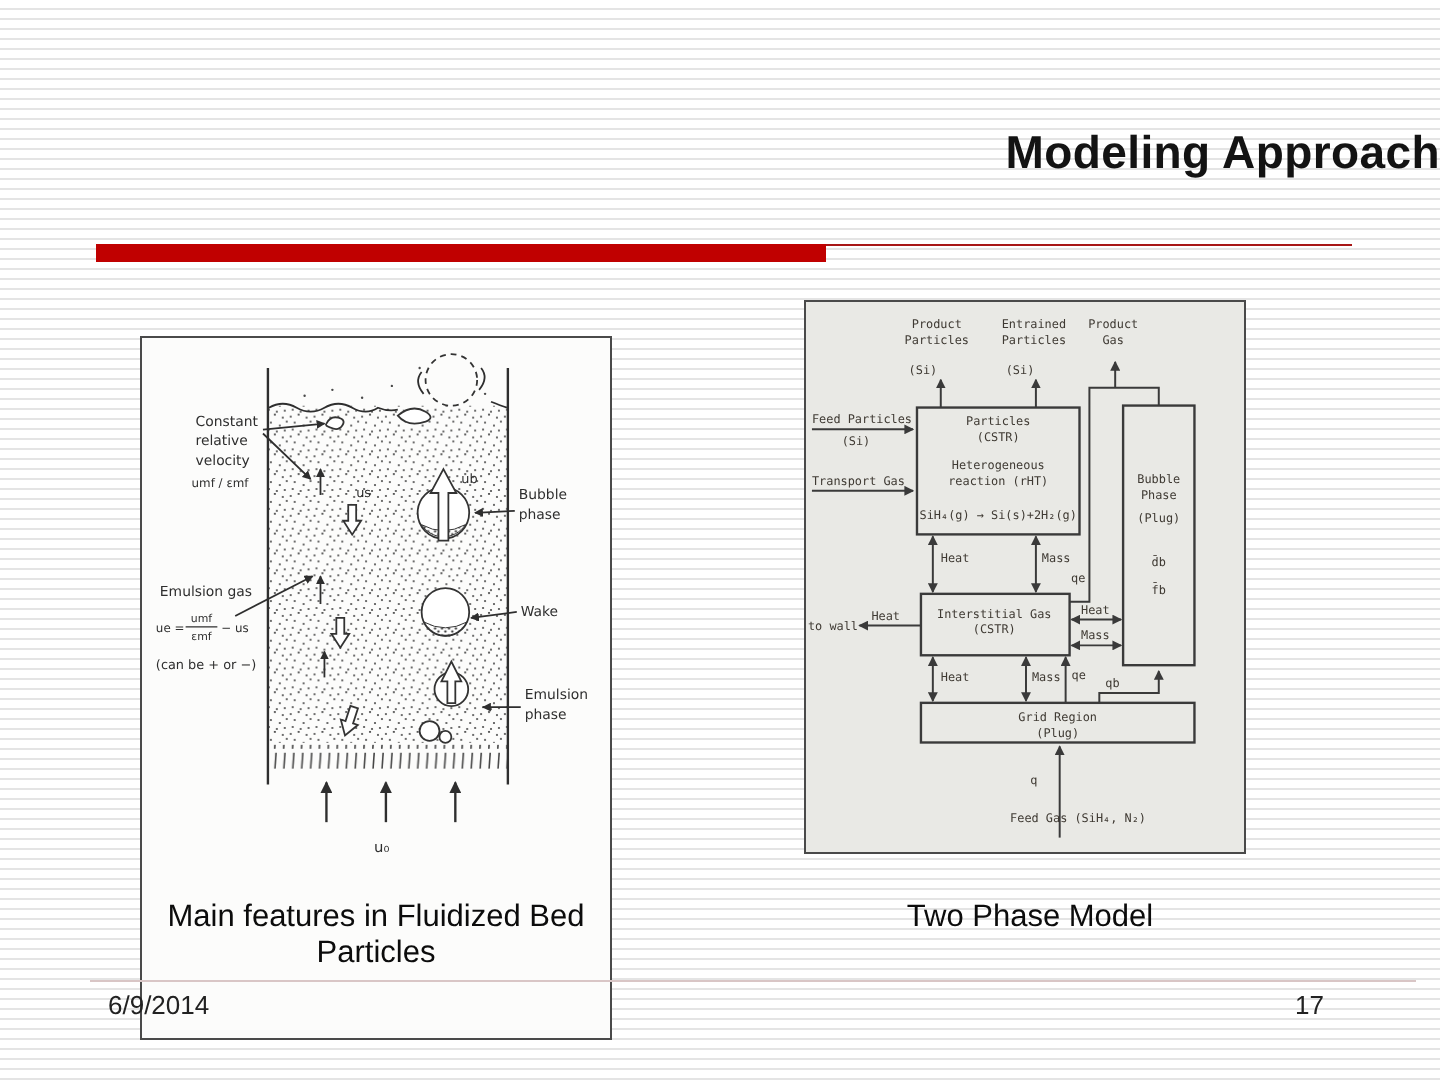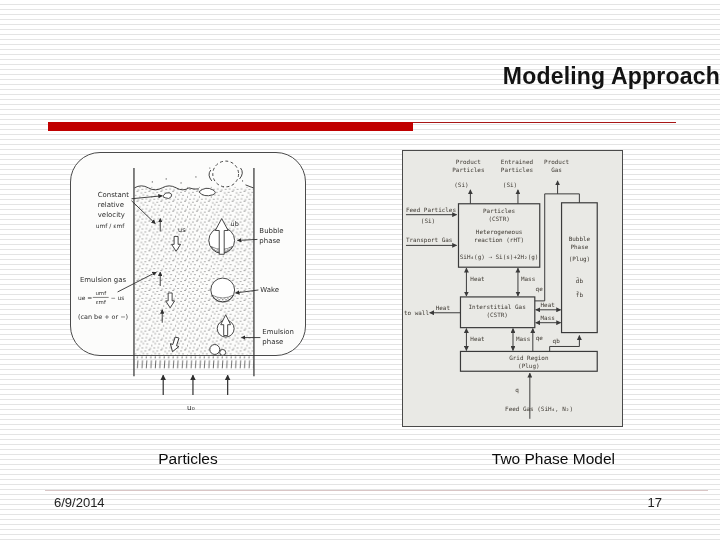--- a/index.html
+++ b/index.html
@@ -6,26 +6,26 @@
   .slide{
     position:relative;width:720px;height:540px;overflow:hidden;
     background:repeating-linear-gradient(to bottom,#ffffff 0px,#ffffff 4px,#e4e4e4 4px,#e4e4e4 5px);
     font-family:"Liberation Sans",sans-serif;
   }
   .title{position:absolute;left:0;right:0;top:63px;text-align:right;
     font-size:23px;font-weight:bold;color:#131313;letter-spacing:.2px;}
   .rule-thin{position:absolute;left:48px;top:122px;width:628px;height:1px;background:#a81616;}
   .rule-thick{position:absolute;left:48px;top:122px;width:365px;height:9px;background:#c00000;}
   .fig{position:absolute;border:1px solid #4a4a4a;box-sizing:border-box;}
-  .fig-left{left:70px;top:152px;width:236px;height:204px;background:#fcfcfb;border-radius:30px;}
+  .fig-left{left:70px;top:168px;width:236px;height:352px;background:#fcfcfb;}
   .fig-right{left:402px;top:150px;width:221px;height:277px;background:#e9e9e5;}
   .fig svg{display:block;}
   .caption{position:absolute;text-align:center;font-size:15.5px;color:#0c0c0c;line-height:18px;}
   .caption-left{left:62px;top:450px;width:252px;}
-  .caption-right{left:415px;top:450px;width:200px;text-align:right;}
+  .caption-right{left:415px;top:450px;width:200px;}
   .hline{position:absolute;left:45px;top:490px;width:663px;height:1px;background:#d9c6c6;}
   .footer-date{position:absolute;left:54px;top:495px;font-size:13px;color:#222;}
   .footer-page{position:absolute;right:58px;top:495px;font-size:13px;color:#222;}
   
   .flt{font-family:"DejaVu Sans",sans-serif;fill:#2e2e2e;}
   .f7{font-size:7px;} .f65{font-size:6.5px;} .f6{font-size:6px;} .f55{font-size:5.5px;} .f75{font-size:7.5px;}
   .lnL{stroke:#2e2e2e;stroke-width:0.9;fill:none;}
   .lnL2{stroke:#2e2e2e;stroke-width:1.2;fill:none;}
   .wb{fill:#ffffff;stroke:#333333;stroke-width:0.9;}
   
@@ -213,20 +213,21 @@
       <text class="frt" x="580" y="283" text-anchor="middle">d̄b</text>
       <text class="frt" x="580" y="297" text-anchor="middle">f̄b</text>
       <text class="frt" x="529" y="361" text-anchor="middle">Grid Region</text>
       <text class="frt" x="529" y="369" text-anchor="middle">(Plug)</text>
       <text class="frt" x="517" y="393" text-anchor="middle">q</text>
       <text class="frt" x="505" y="412">Feed Gas  (SiH₄, N₂)</text>
     </svg>
   </div>
 
   <div class="caption caption-left">
+    <div>Main features in Fluidized Bed</div>
     <div>Particles</div>
   </div>
   <div class="caption caption-right">
     <div>Two Phase Model</div>
   </div>
 
   <div class="hline"></div>
   <div class="footer-date">6/9/2014</div>
   <div class="footer-page">17</div>
 

